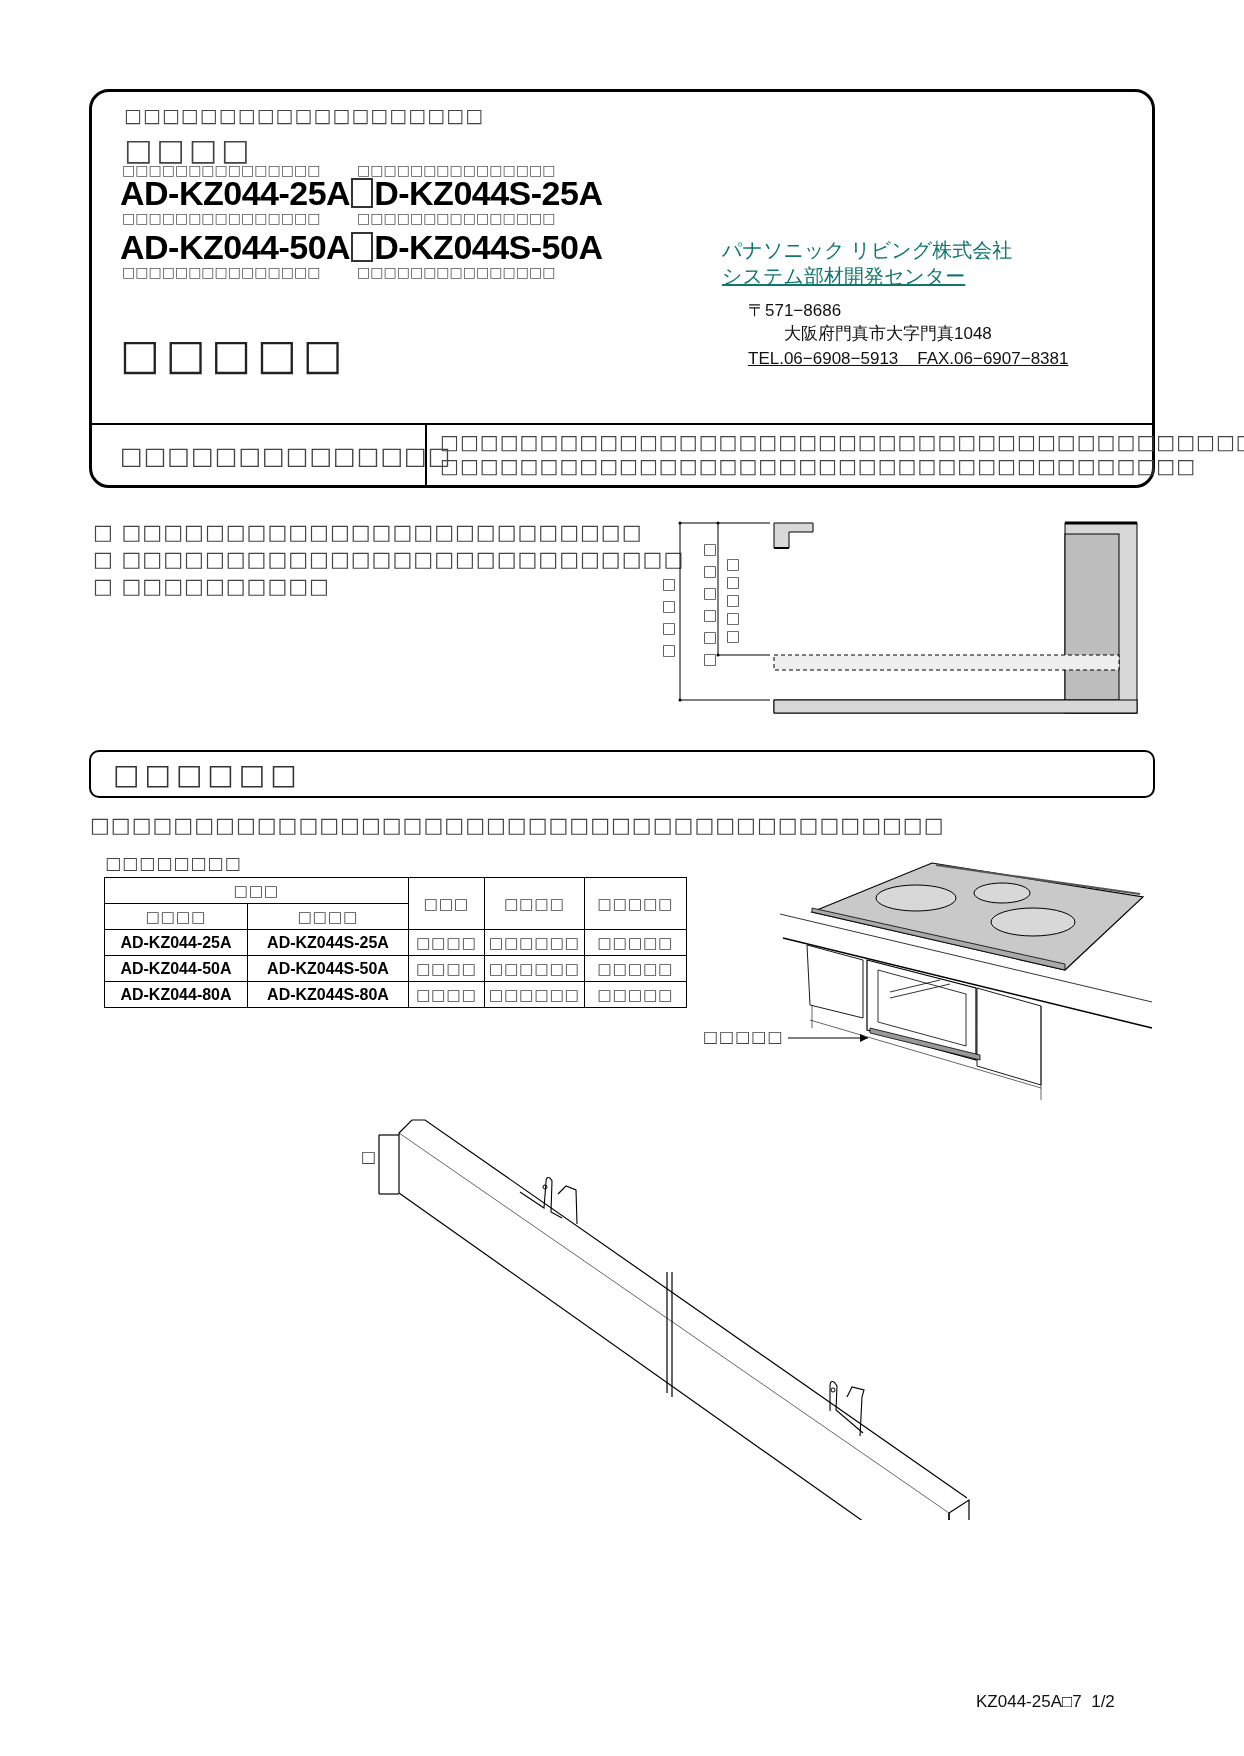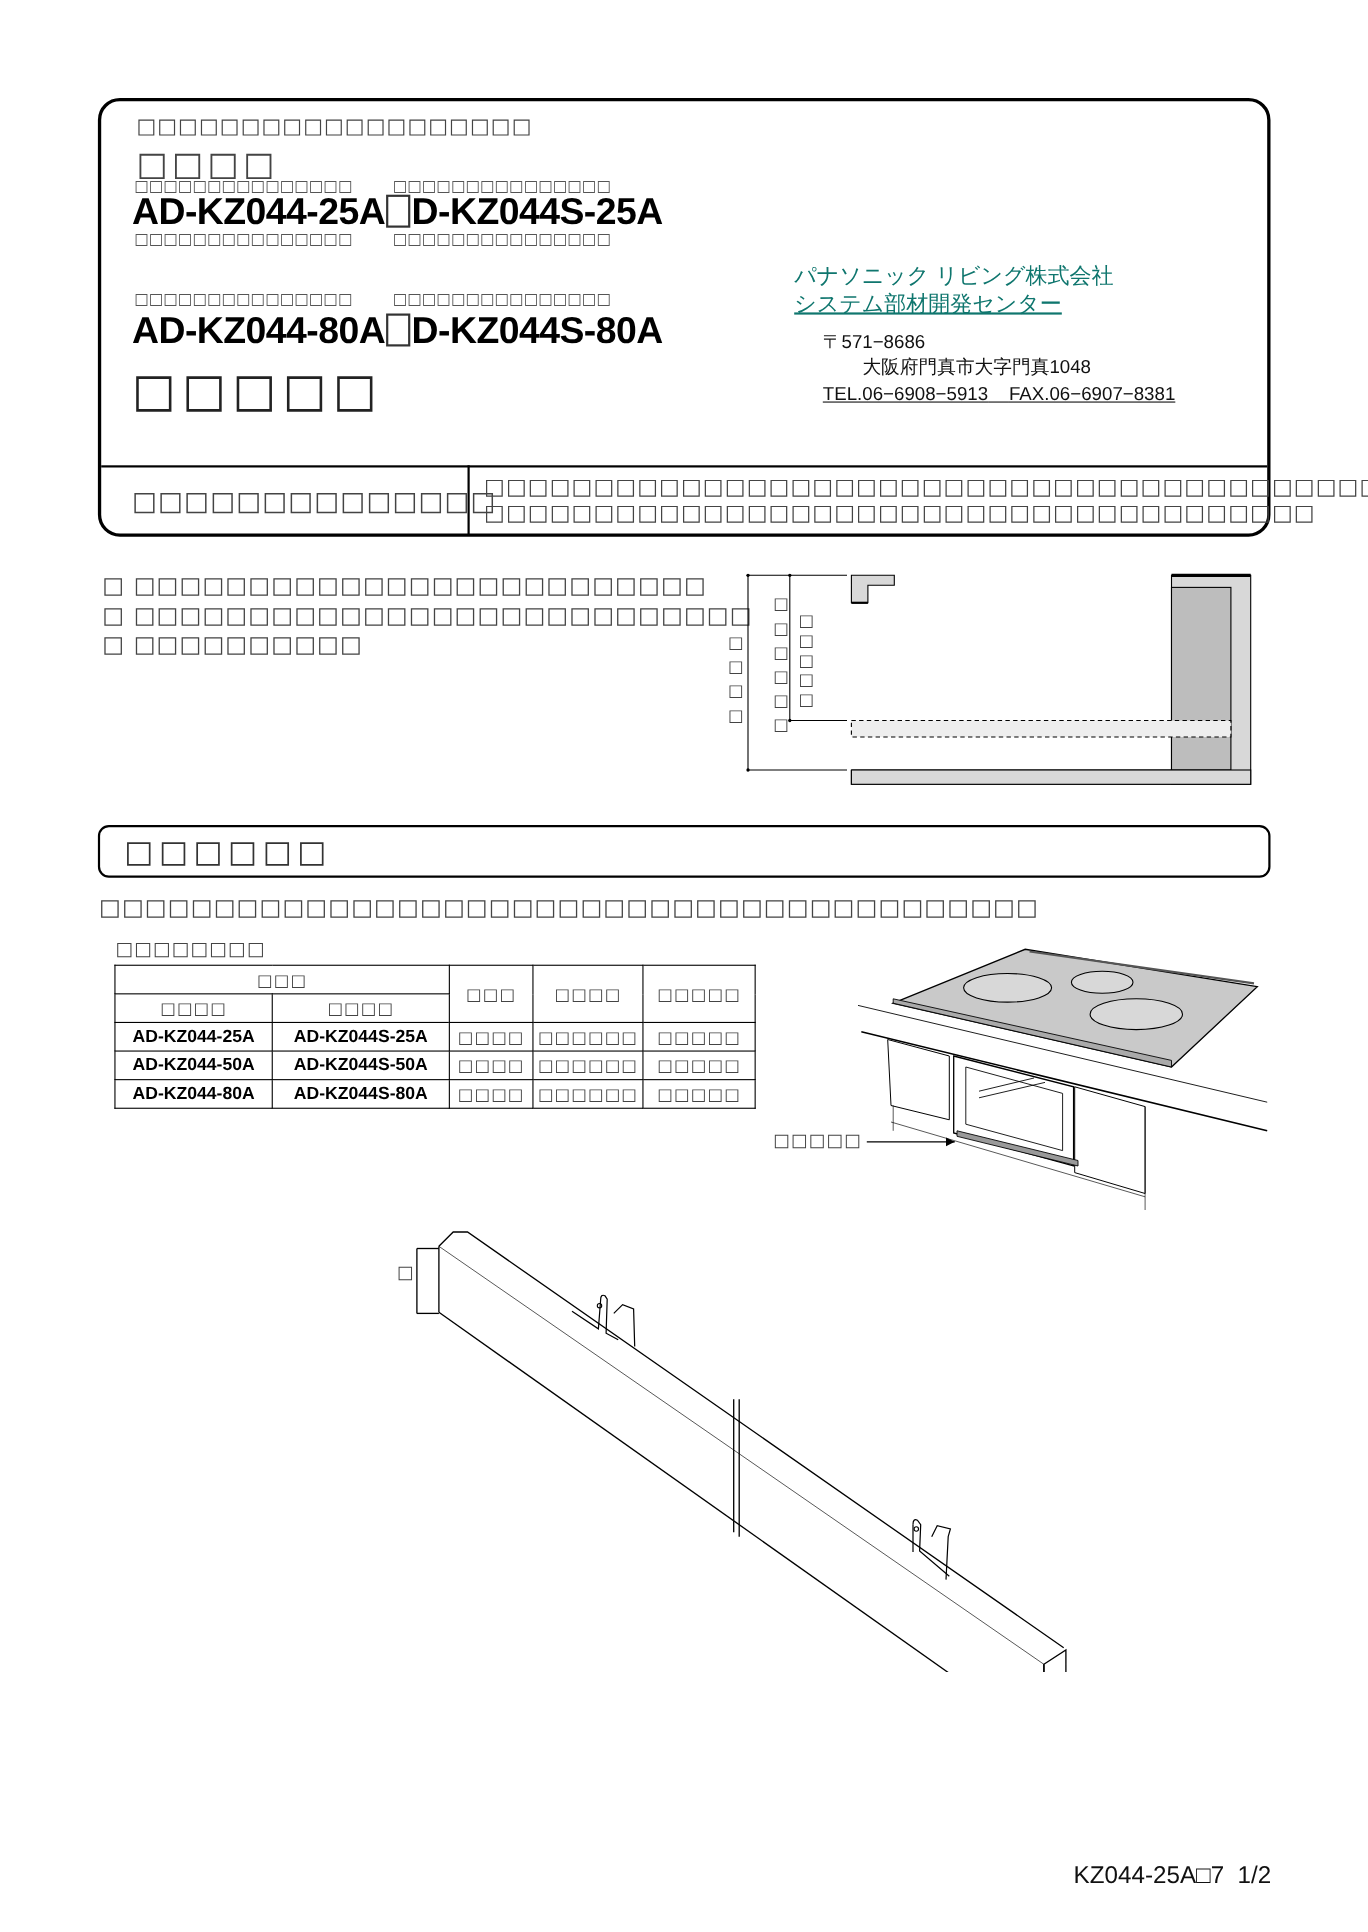--- a/index.html
+++ b/index.html
@@ -49,26 +49,26 @@
   <div class="abs tofu hdr-line2">□□□□</div>
 
   <div class="abs tofu ruby" style="left:30px; top:70px;">□□□□□□□□□□□□□□□</div>
   <div class="abs tofu ruby" style="left:265px; top:70px;">□□□□□□□□□□□□□□□</div>
   <div class="abs model" style="left:28px; top:82px;">
     <span>AD-KZ044-25A</span><span class="sep-box"></span><span>D-KZ044S-25A</span>
   </div>
 
   <div class="abs tofu ruby" style="left:30px; top:118px;">□□□□□□□□□□□□□□□</div>
   <div class="abs tofu ruby" style="left:265px; top:118px;">□□□□□□□□□□□□□□□</div>
+  <div class="abs model" style="left:28px; top:136px;">
+    <span>AD-KZ044-50A</span><span class="sep-box"></span><span>D-KZ044S-50A</span>
+  </div>
 
   <div class="abs tofu ruby" style="left:30px; top:172px;">□□□□□□□□□□□□□□□</div>
   <div class="abs tofu ruby" style="left:265px; top:172px;">□□□□□□□□□□□□□□□</div>
-  <div class="abs model" style="left:28px; top:190px;">
-    <span>AD-KZ044-80A</span><span class="sep-box"></span><span>D-KZ044S-80A</span>
-  </div>
 
   <div class="abs tofu big-title" style="left:28px; top:238px;">□□□□□</div>
 
   <div class="abs company" style="left:630px; top:145px;">パナソニック リビング株式会社</div>
   <div class="abs company" style="left:630px; top:171px;text-decoration:underline;">システム部材開発センター</div>
   <div class="abs addr" style="left:632px; top:207px;">〒571−8686</div>
   <div class="abs addr" style="left:668px; top:230px;">大阪府門真市大字門真1048</div>
   <div class="abs addr" style="left:632px; top:257px;text-decoration:underline;">
     <span>TEL.06−6908−5913</span>&nbsp;&nbsp;&nbsp;&nbsp;<span>FAX.06−6907−8381</span>
   </div>
@@ -205,15 +205,15 @@
   <path d="M218 94 L226 86 L236 90 L237 124" fill="none" stroke="#000" stroke-width="1.1"></path>
   <circle cx="205" cy="87" r="2" fill="none" stroke="#000"></circle>
 
   <path d="M490 286 Q490 280 494 282 L497 286 L496 310 L523 333" fill="none" stroke="#000" stroke-width="1.1"></path>
   <path d="M507 297 L512 287 L524 290 L522 297 L520 336" fill="none" stroke="#000" stroke-width="1.1"></path>
   <line x1="490" y1="286" x2="490" y2="311" stroke="#000" stroke-width="1.1"></line>
   <circle cx="493" cy="290" r="2" fill="none" stroke="#000"></circle>
 </svg>
 <div class="abs tofu" style="left:361px; top:1147px; font-size:16px;">□</div>
 
-<div class="abs" style="left:976px; top:1692px; font-size:22px; white-space:nowrap; color:#111;">
+<div class="abs" style="left:976px; top:1692px; font-size:17px; white-space:nowrap; color:#111;">
   <span>KZ044-25A□7</span>&nbsp;&nbsp;<span>1/2</span>
 </div>
 
 </body></html>

